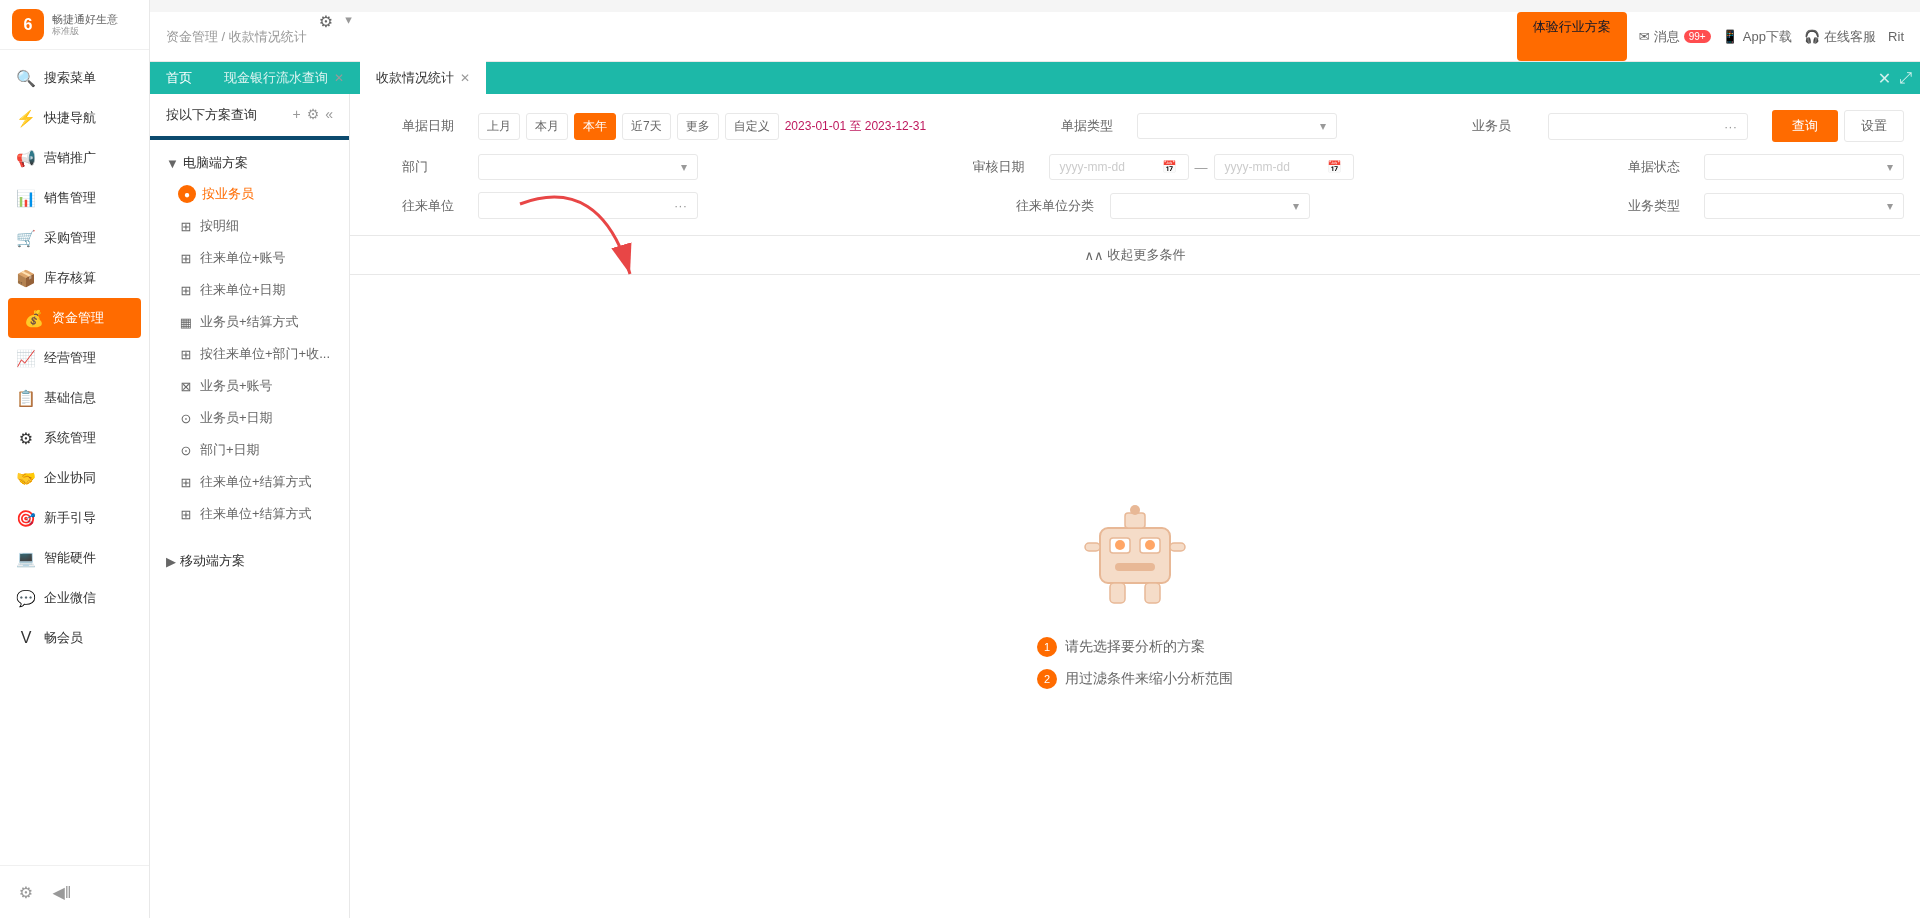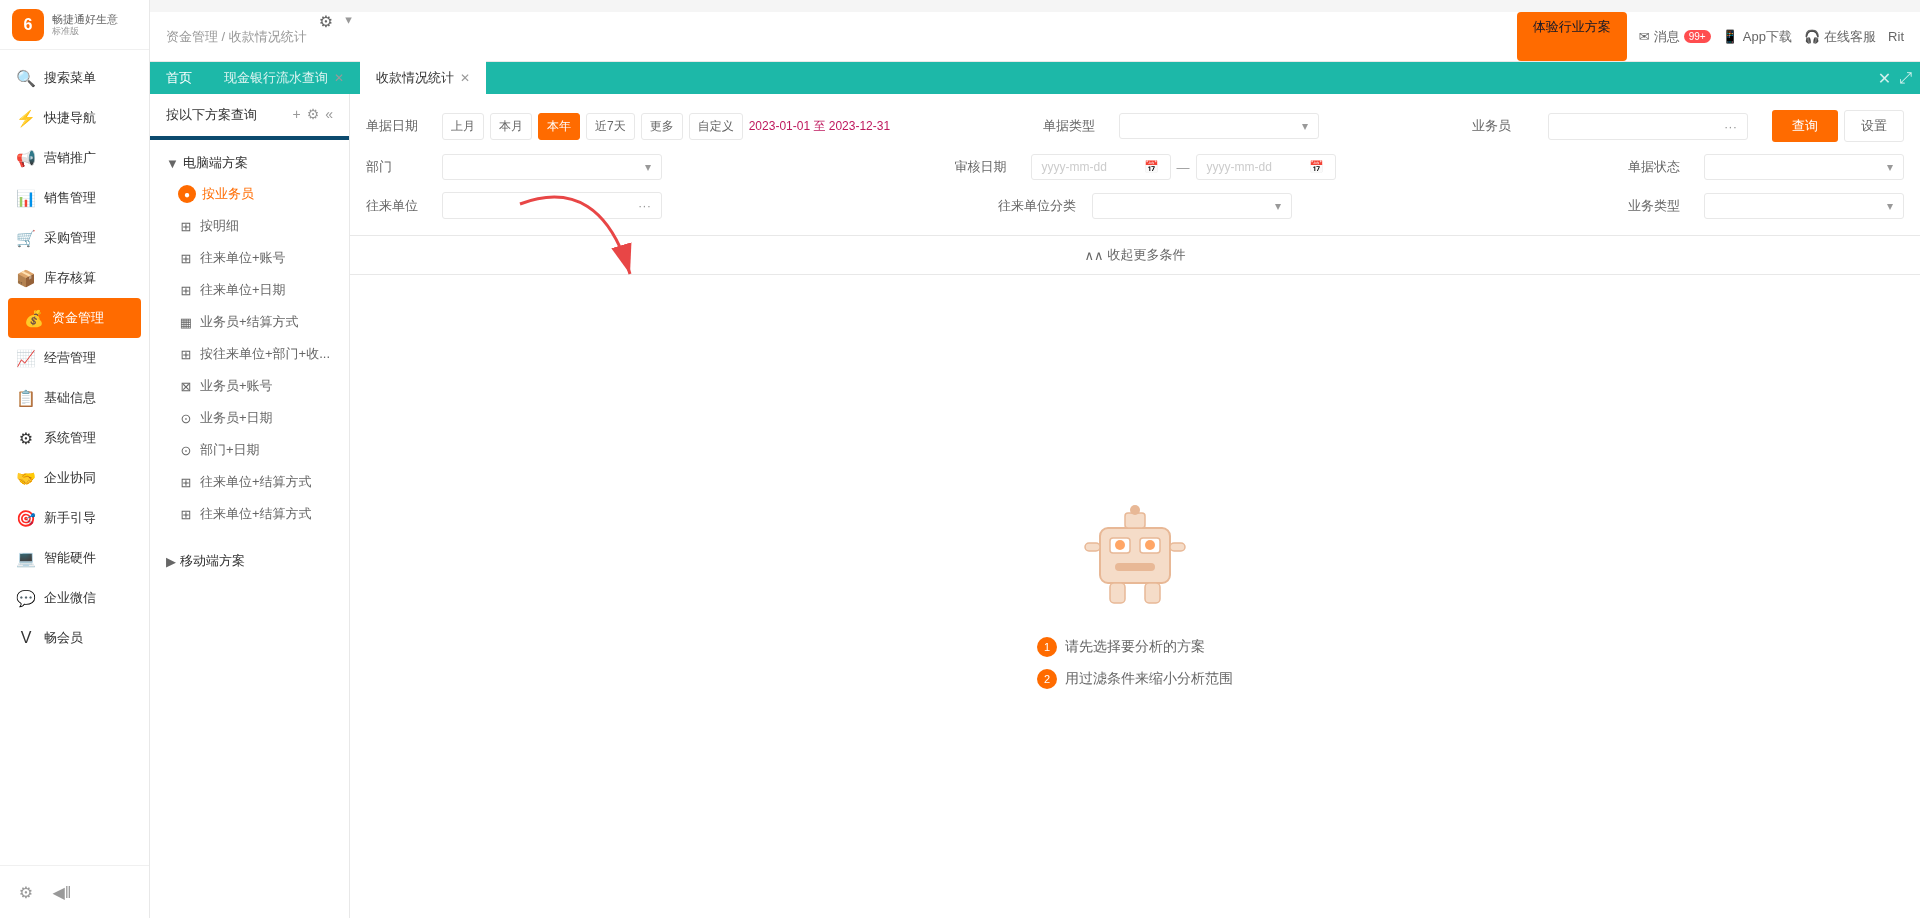--- a/index.html
+++ b/index.html
@@ -58,21 +58,21 @@
     .tree-section { padding: 8px 0; }
     .tree-parent { display: flex; align-items: center; padding: 6px 16px; cursor: pointer; color: #333; font-size: 13px; }
     .tree-parent .arrow { margin-right: 4px; color: #666; }
     .tree-item { display: flex; align-items: center; padding: 7px 16px 7px 28px; cursor: pointer; color: #666; font-size: 13px; gap: 6px; }
     .tree-item.active { color: #ff6b00; }
     .tree-item-icon { width: 16px; height: 16px; display: flex; align-items: center; justify-content: center; font-size: 13px; }
     .active-dot { width: 18px; height: 18px; background: #ff6b00; border-radius: 50%; display: flex; align-items: center; justify-content: center; color: white; font-size: 10px; }
     .filter-area { background: #fff; padding: 16px; margin: 0; border-bottom: 1px solid #e8e8e8; }
     .filter-row { display: flex; align-items: center; gap: 16px; margin-bottom: 12px; flex-wrap: wrap; }
     .filter-row:last-child { margin-bottom: 0; }
-    .filter-label { color: #666; font-size: 13px; white-space: nowrap; min-width: 60px; }
+    .filter-label { color: #666; font-size: 13px; white-space: nowrap; min-width: 60px; margin-left: 36px; }
     .filter-date-group { display: flex; align-items: center; gap: 6px; }
     .date-btn { padding: 4px 8px; border: 1px solid #e8e8e8; border-radius: 3px; color: #666; font-size: 12px; cursor: pointer; background: #fff; }
     .date-btn.active { background: #ff6b00; color: white; border-color: #ff6b00; }
     .date-range { color: #be185d; font-size: 12px; }
     .filter-select { display: flex; align-items: center; border: 1px solid #e8e8e8; border-radius: 3px; padding: 5px 10px; background: #fff; min-width: 180px; cursor: pointer; }
     .filter-select-text { flex: 1; color: #999; font-size: 13px; }
     .filter-select-arrow { color: #999; font-size: 12px; }
     .date-input-group { display: flex; align-items: center; gap: 6px; }
     .date-input { border: 1px solid #e8e8e8; border-radius: 3px; padding: 5px 10px; width: 140px; color: #999; font-size: 12px; display: flex; align-items: center; justify-content: space-between; }
     .date-sep { color: #999; }

